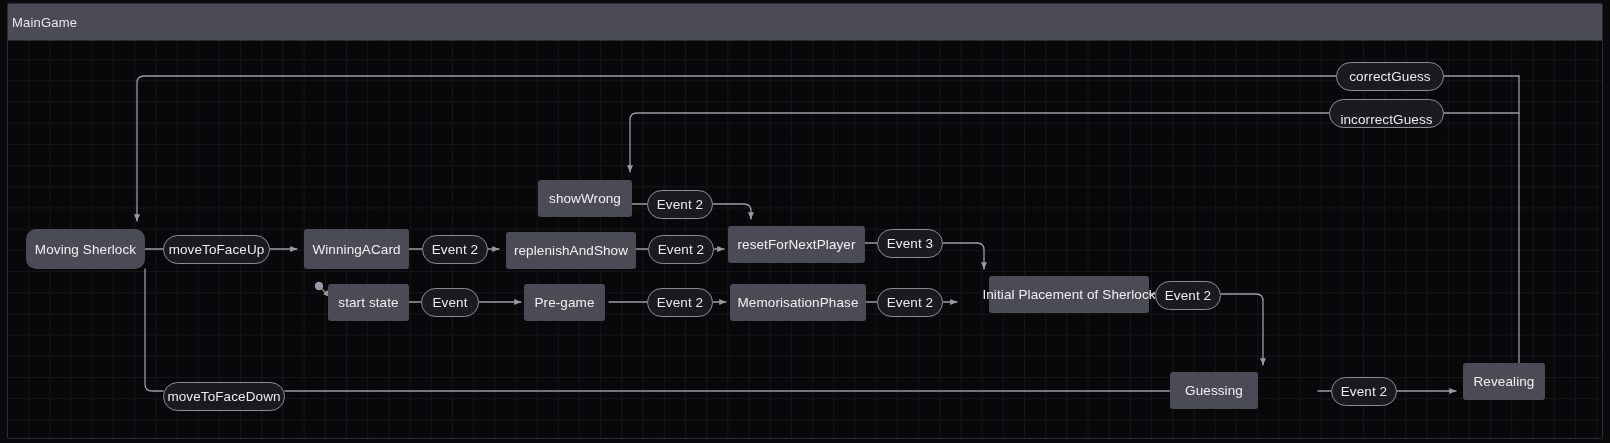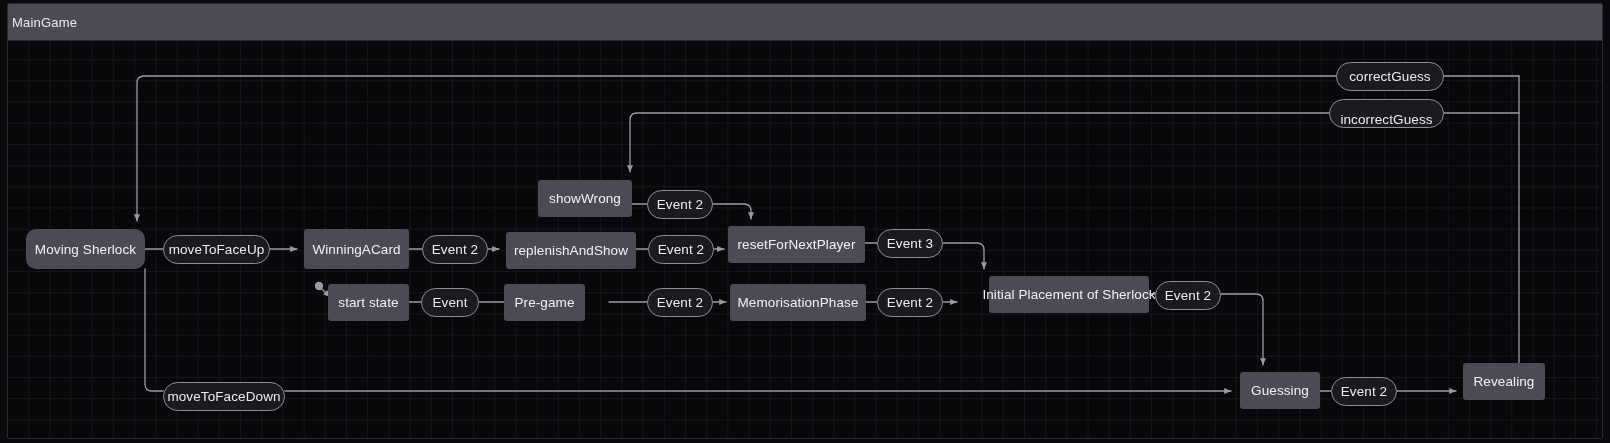--- a/index.html
+++ b/index.html
@@ -183,33 +183,33 @@
       </div>
 
       <div class="state" style="left:720px; top:185px; width:137px; height:37px;">
         <span>resetForNextPlayer</span>
       </div>
 
       <div class="state" style="left:320px; top:243px; width:81px; height:37px;">
         <span>start state</span>
       </div>
 
-      <div class="state" style="left:496px; top:243px; width:81px; height:37px;">
+      <div class="state" style="left:516px; top:243px; width:81px; height:37px;">
         <span>Pre-game</span>
       </div>
 
       <div class="state" style="left:722px; top:243px; width:136px; height:37px;">
         <span>MemorisationPhase</span>
       </div>
 
       <div class="state" style="left:953px; top:235px; width:160px; height:37px;margin-left:28px;">
         <span>Initial Placement of Sherlock</span>
       </div>
 
-      <div class="state" style="left:1232px; top:331px; width:80px; height:37px;">
+      <div class="state" style="left:1162px; top:331px; width:88px; height:37px;">
         <span>Guessing</span>
       </div>
 
       <div class="state" style="left:1455px; top:322px; width:82px; height:37px;">
         <span>Revealing</span>
       </div>
 
       <div class="event" style="left:155px; top:194px; width:107px; height:29px;">
         <span>moveToFaceUp</span>
       </div>

